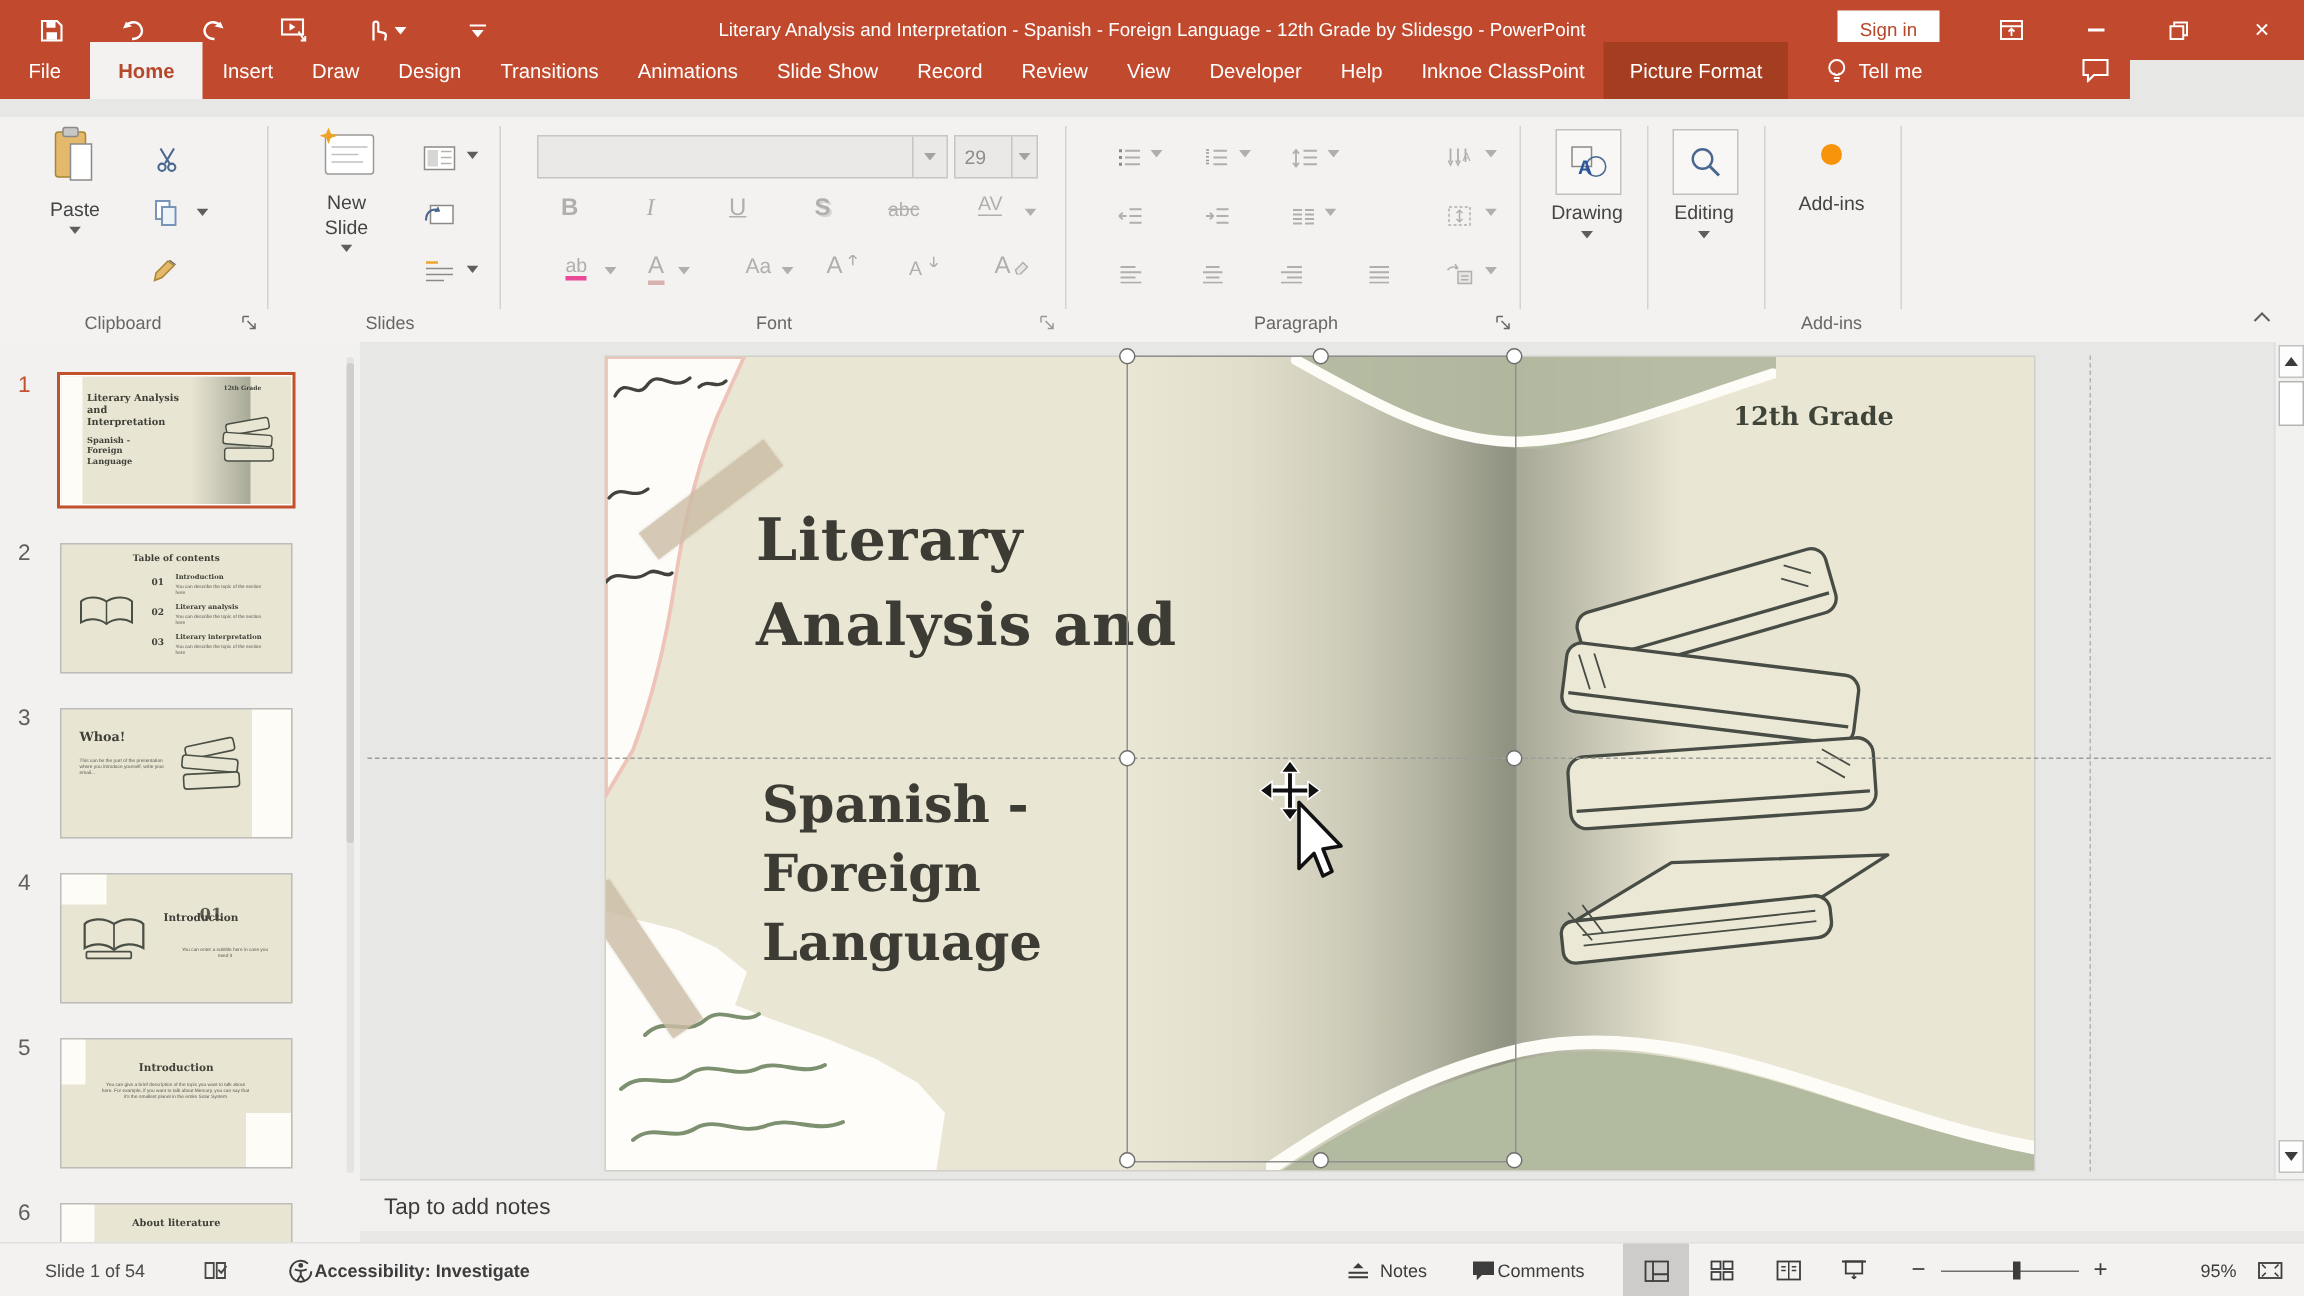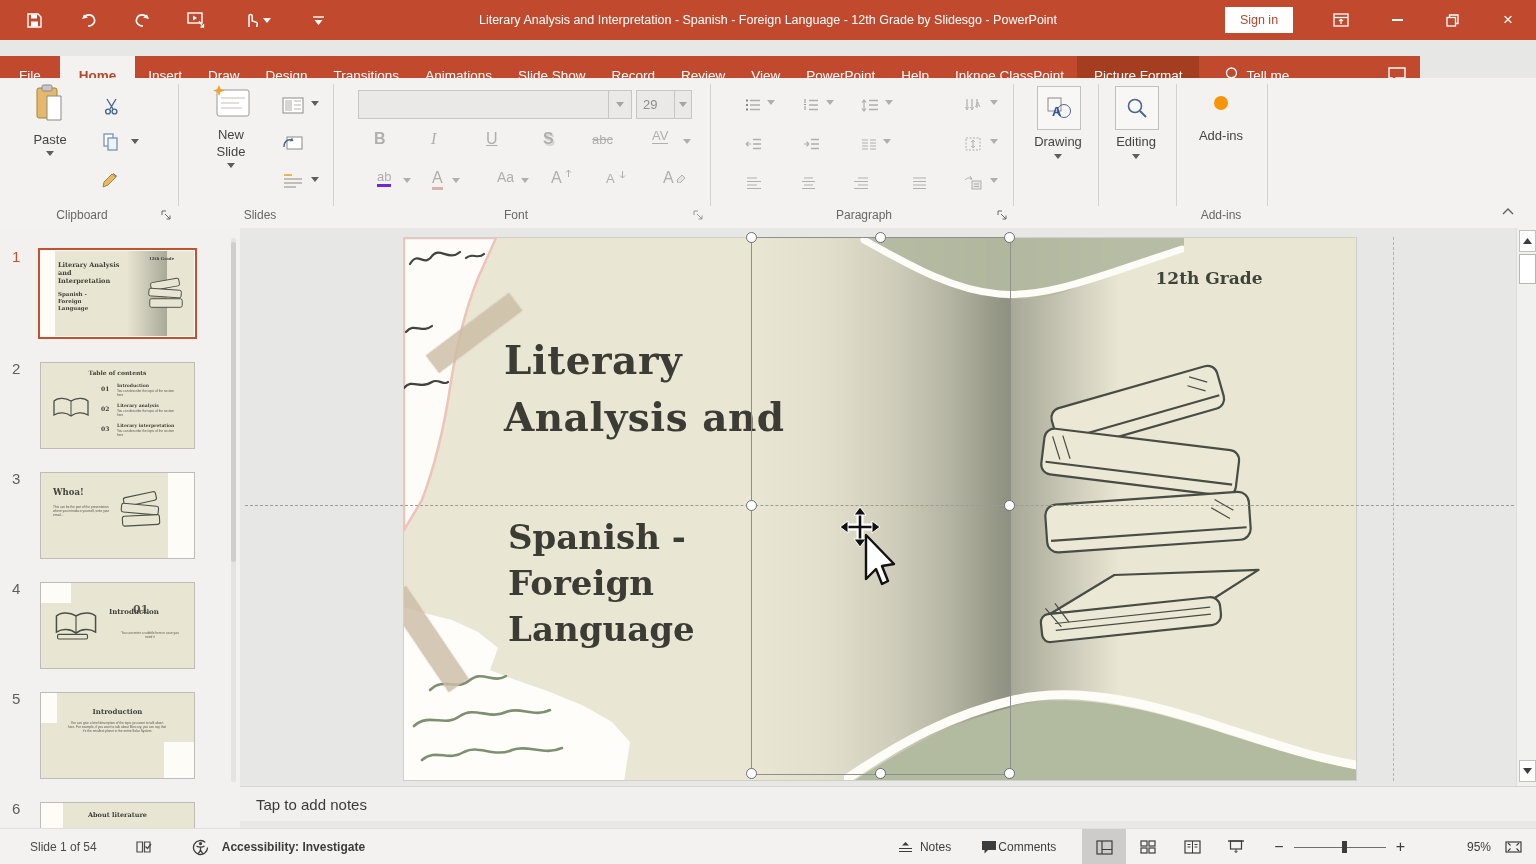--- a/index.html
+++ b/index.html
@@ -9,21 +9,21 @@
   
   .titlebar{position:absolute;left:0;top:0;width:1536px;height:40px;background:#c14a2e;display:flex;align-items:center;}
   .qat{display:flex;align-items:center;gap:30px;margin-left:22px;color:#fff;}
   .qbtn{display:flex;align-items:center;justify-content:center;width:24px;height:24px;color:#fff;font-size:16px;cursor:default;}
   .tb-title{position:absolute;left:0;right:0;top:0;height:40px;display:flex;align-items:center;justify-content:center;
             color:#fff;font-size:12.5px;pointer-events:none;}
   .signin{position:absolute;left:1225px;top:7px;width:68px;height:26px;background:#fff;color:#b7472a;
           font-size:12.5px;border:none;display:flex;align-items:center;justify-content:center;}
   .winbtn{position:absolute;top:0;width:46px;height:40px;display:flex;align-items:center;justify-content:center;color:#fff;}
   
-  .tabrow{position:absolute;left:0;top:56px;width:1420px;height:38px;background:#c14a2e;display:flex;align-items:stretch;}
+  .tabrow{position:absolute;left:0;top:28px;width:1420px;height:38px;background:#c14a2e;display:flex;align-items:stretch;}
   .tab{display:flex;align-items:center;padding:0 13px;color:#fff;font-size:13.5px;white-space:nowrap;}
   .tab.first{padding:0 19px;}
   .tab.active{background:#f3f2f1;color:#b7472a;font-weight:bold;}
   .tab.contextual{background:#a53d20;padding:15px 17px;}
   .tellme{display:flex;align-items:center;gap:8px;color:#fff;font-size:13.5px;margin-left:26px;}
   .tab-comment{margin-left:auto;margin-right:14px;display:flex;align-items:center;}
   
   .ribbon{position:absolute;left:0;top:78px;width:1536px;height:150px;background:#f3f2f1;border-bottom:1px solid #d8d6d4;}
   .rdiv{position:absolute;top:6px;height:122px;width:1px;background:#d4d2cf;}
   .glabel{position:absolute;top:130px;font-size:12px;color:#696763;text-align:center;}
@@ -144,21 +144,21 @@
     <span class="tab active" style="padding:0 19px">Home</span>
     <span class="tab">Insert</span>
     <span class="tab">Draw</span>
     <span class="tab">Design</span>
     <span class="tab">Transitions</span>
     <span class="tab">Animations</span>
     <span class="tab">Slide Show</span>
     <span class="tab">Record</span>
     <span class="tab">Review</span>
     <span class="tab">View</span>
-    <span class="tab">PowerPoint</span>
+    <span class="tab">Developer</span>
     <span class="tab">Help</span>
     <span class="tab">Inknoe ClassPoint</span>
     <span class="tab contextual">Picture Format</span>
     <span class="tellme">
       <svg width="13" height="17" viewBox="0 0 13 17">
           <circle cx="6.5" cy="6" r="5" fill="none" stroke="#fff" stroke-width="1.3"></circle>
           <path d="M4.5 13h4M5 15h3" stroke="#fff" stroke-width="1.3"></path>
           <path d="M5 11v-1.5M8 11v-1.5" stroke="#fff" stroke-width="1.1"></path>
         </svg>
       <span>Tell me</span>
@@ -274,21 +274,21 @@
     </div>
     <span class="fglyph" style="left:374px;top:52px;font-weight:bold">B</span>
     <span class="fglyph" style="left:431px;top:52px;font-style:italic;font-family:'Liberation Serif',serif">I</span>
     <span class="fglyph" style="left:486px;top:52px;text-decoration:underline">U</span>
     <span class="fglyph" style="left:543px;top:52px;font-weight:bold;text-shadow:1.5px 1.5px 0 #d8d6d4">S</span>
     <span class="fglyph" style="left:592px;top:54px;font-size:13px;text-decoration:line-through">abc</span>
     <span class="fglyph" style="left:652px;top:50px;font-size:13px;border-bottom:1px solid #b1afac">AV</span>
     <svg class="chev" style="position:absolute;left:683px;top:61px" viewBox="0 0 8 5">
         <path d="M0 0l4 5 4-5z" fill="#b1afac"></path>
       </svg>
-    <span class="fglyph" style="left:377px;top:91px;font-size:13px;border-bottom:3px solid #6d28d9">ab</span>
+    <span class="fglyph" style="left:377px;top:91px;font-size:13px;border-bottom:3px solid #ec4899">ab</span>
     <svg class="chev" style="position:absolute;left:403px;top:100px" viewBox="0 0 8 5">
         <path d="M0 0l4 5 4-5z" fill="#b1afac"></path>
       </svg>
     <span class="fglyph" style="left:432px;top:91px;border-bottom:3px solid #d8b2ae">A</span>
     <svg class="chev" style="position:absolute;left:452px;top:100px" viewBox="0 0 8 5">
         <path d="M0 0l4 5 4-5z" fill="#b1afac"></path>
       </svg>
     <span class="fglyph" style="left:497px;top:91px;font-size:14px">Aa</span>
     <svg class="chev" style="position:absolute;left:521px;top:100px" viewBox="0 0 8 5">
         <path d="M0 0l4 5 4-5z" fill="#b1afac"></path>
@@ -665,21 +665,21 @@
   <div class="understrip"></div>
 
   <footer class="statusbar">
     <span style="margin-left:30px;color:#4a4a4a">Slide 1 of 54</span>
     <span style="margin-left:38px">
       <svg width="17" height="15" viewBox="0 0 17 15">
           <path d="M2 2h5.5v10H2zM9.5 2H15v10H9.5z" fill="none" stroke="#4a4a4a" stroke-width="1.2"></path>
           <path d="M10.5 6.5l2 2 3.5-4.5" fill="none" stroke="#4a4a4a" stroke-width="1.3"></path>
         </svg>
     </span>
-    <span style="margin-left:40px;display:flex;align-items:center;gap:13px">
+    <span style="margin-left:40px;display:flex;align-items:center;gap:1px">
       <svg width="17" height="17" viewBox="0 0 17 17">
         <path d="M15.5 8.5a7 7 0 1 1 -2.2-5.1" fill="none" stroke="#3c3c3c" stroke-width="1.3"></path>
         <circle cx="8.5" cy="4.6" r="1.6" fill="#3c3c3c"></circle>
         <path d="M4.5 7.2c2.6 1.2 5.4 1.2 8 0M8.5 8v3.2M8.5 11.2L6 15M8.5 11.2L11 15" fill="none" stroke="#3c3c3c" stroke-width="1.3"></path>
       </svg>
       <b>Accessibility: Investigate</b>
     </span>
     <span style="flex:1"></span>
     <span style="display:flex;align-items:center;gap:7px">
       <svg width="15" height="13" viewBox="0 0 15 13">

